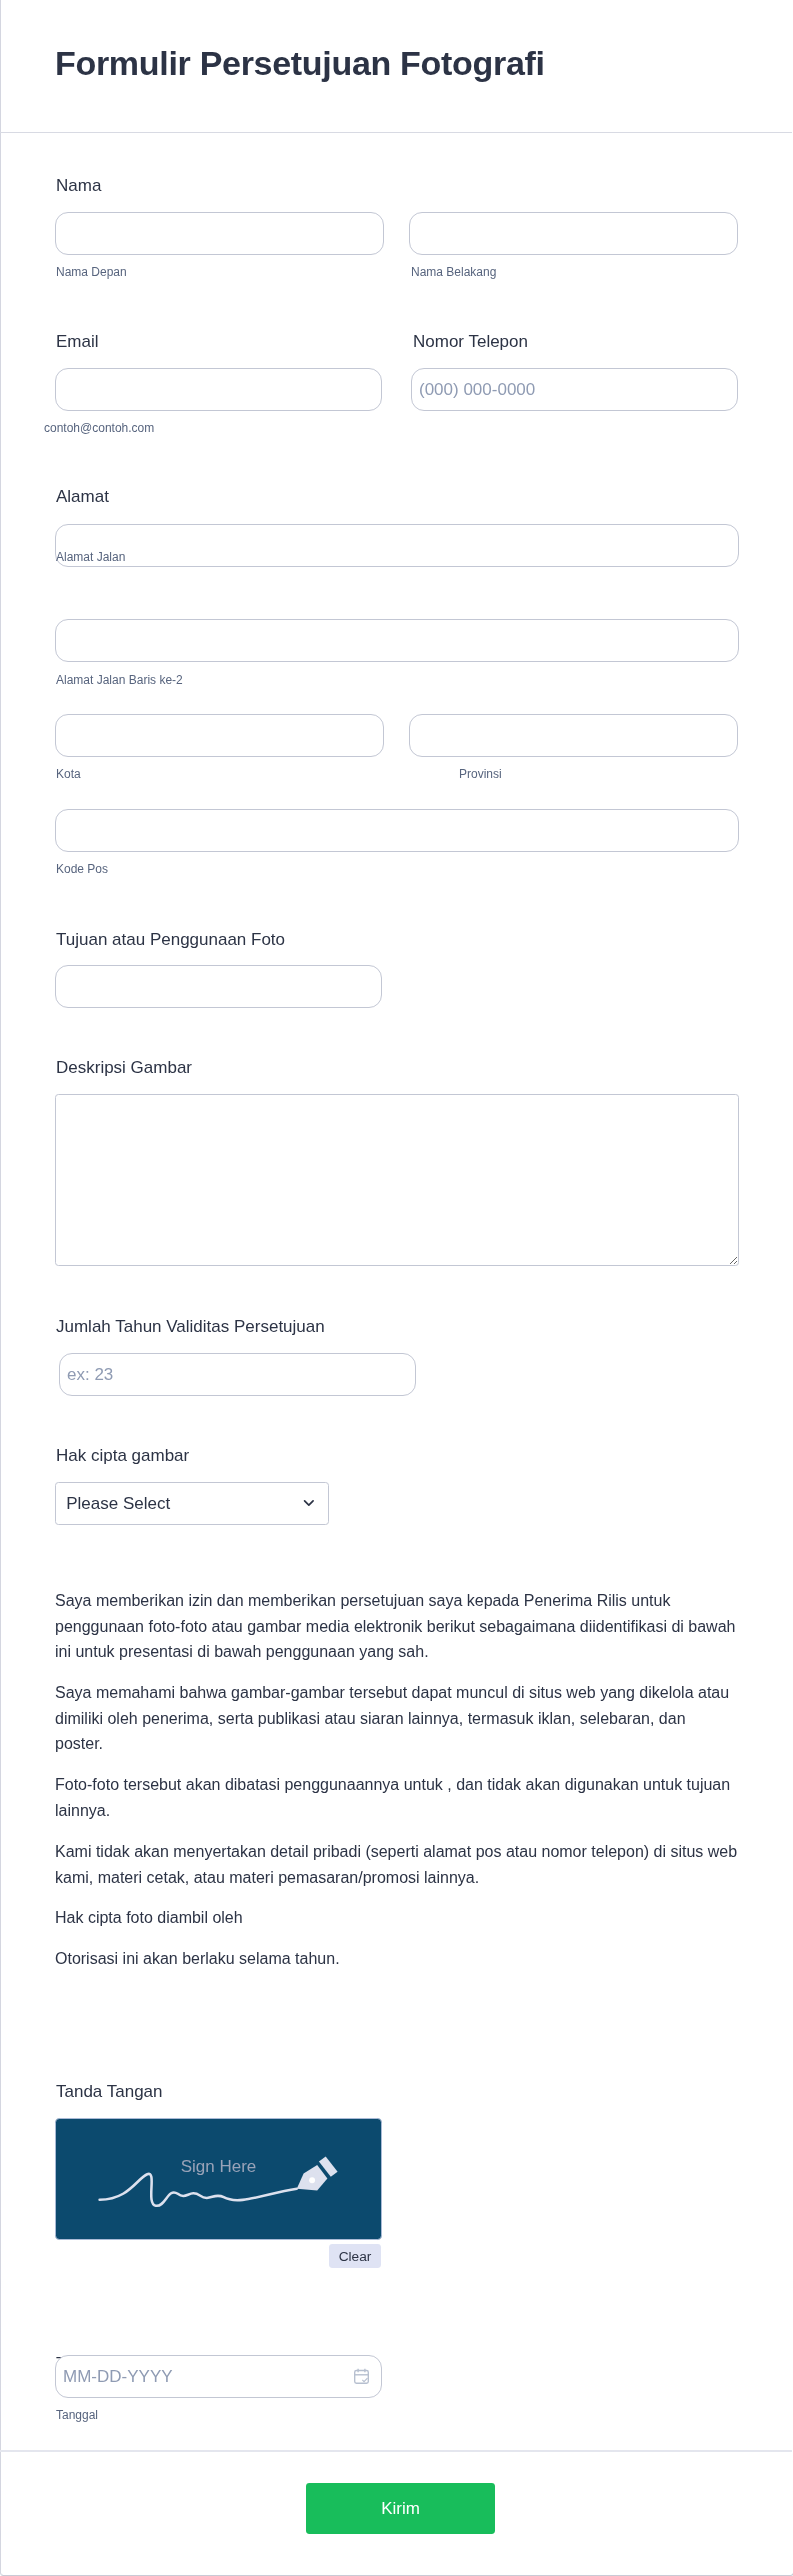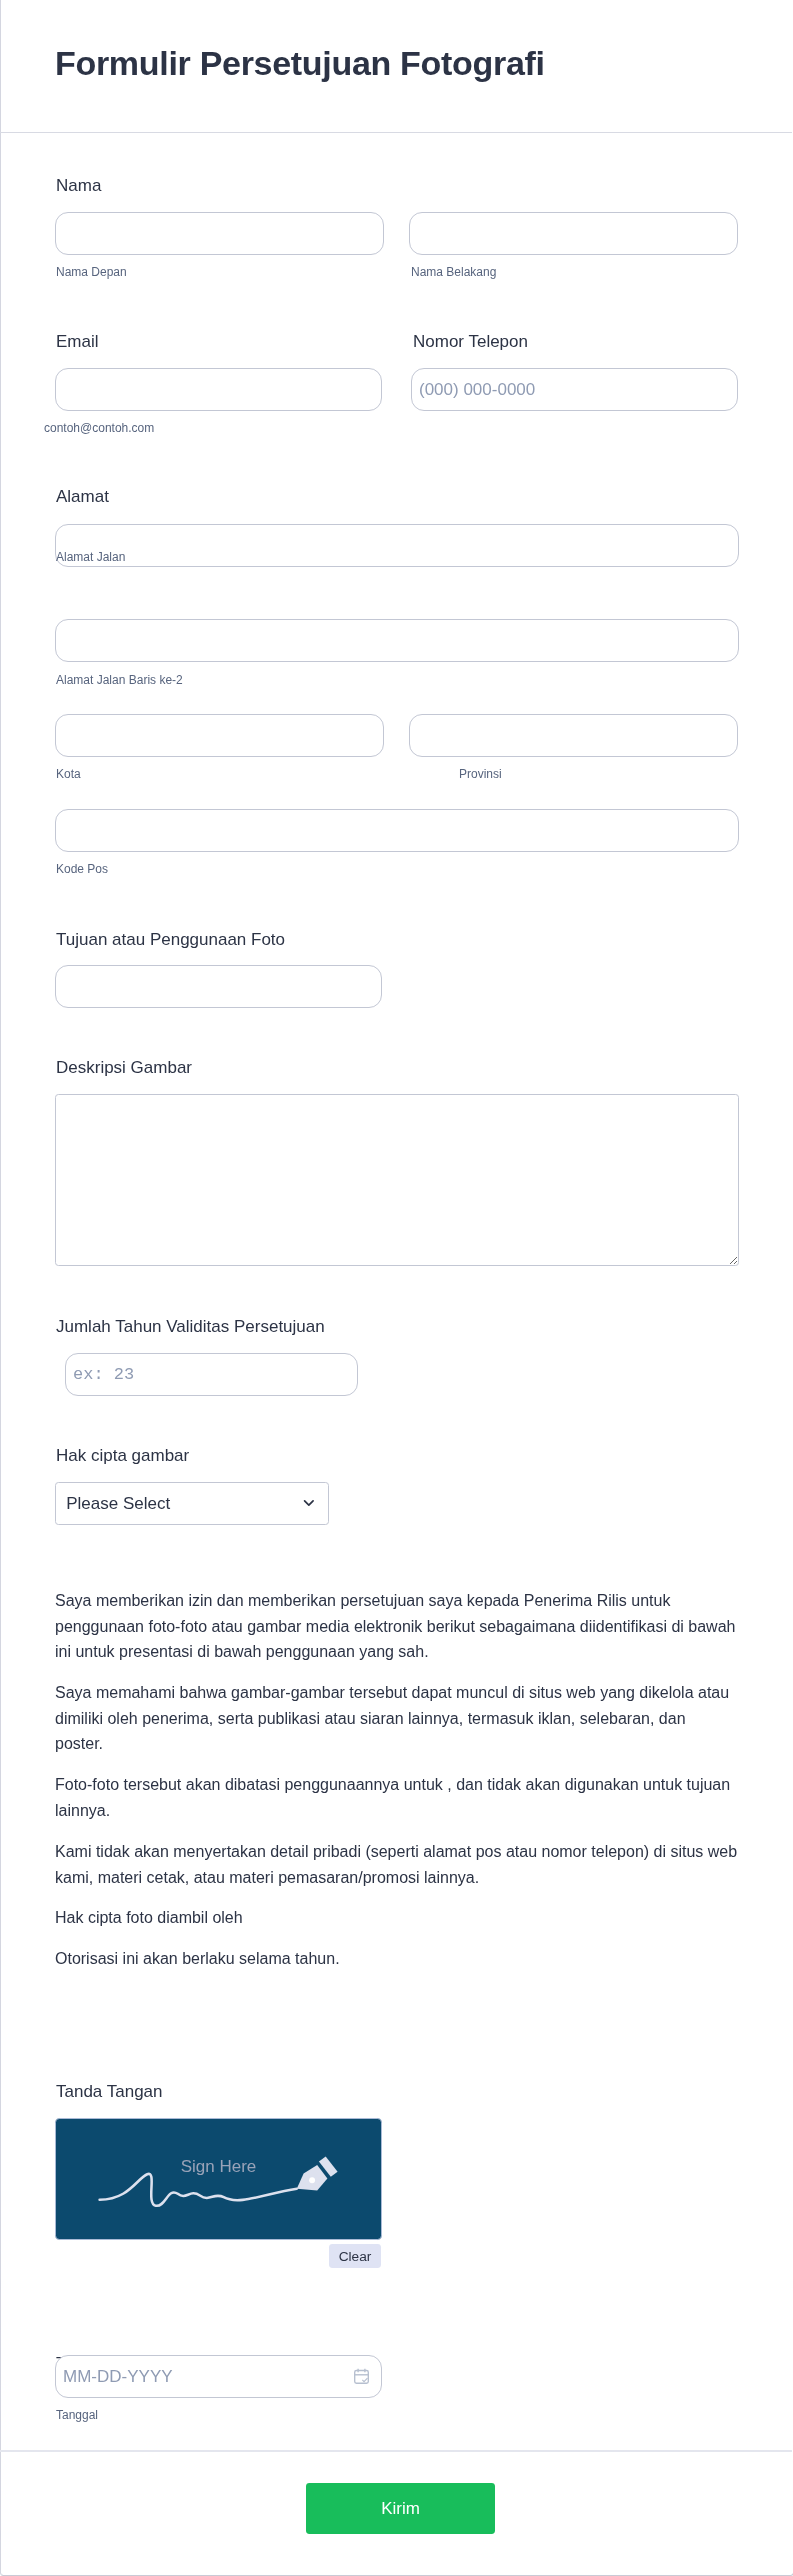--- a/index.html
+++ b/index.html
@@ -117,21 +117,21 @@
 <input class="input" style="left: 55px; top: 809px; width: 684px;" type="text">
 <div class="abs sublabel" style="left:56px; top:862px;">Kode Pos</div>
 
 <div class="abs label" style="left:56px; top:930px;">Tujuan atau Penggunaan Foto</div>
 <input class="input" style="left: 55px; top: 965px; width: 327px;" type="text">
 
 <div class="abs label" style="left:56px; top:1058px;">Deskripsi Gambar</div>
 <textarea class="textarea" style="left: 55px; top: 1094px; width: 684px; height: 172px;"></textarea>
 
 <div class="abs label" style="left:56px; top:1317px;">Jumlah Tahun Validitas Persetujuan</div>
-<input class="input" style="left: 65px; top: 1353px; width: 293px; font-family: Liberation Mono, monospace;" type="text" placeholder="ex: 23">
+<input class="input" style="left: 59px; top: 1353px; width: 357px;" type="text" placeholder="ex: 23">
 
 <div class="abs label" style="left:56px; top:1446px;">Hak cipta gambar</div>
 <div class="select" style="left:55px; top:1482px; width:274px;">
   <span>Please Select</span>
   <span class="chev">
     <svg width="13.7" height="17" viewBox="0 0 16 20">
         <path d="M3 7 L8 12 L13 7" stroke="#2c3345" stroke-width="2" fill="none" stroke-linecap="round" stroke-linejoin="round"></path>
       </svg>
   </span>
 </div>

